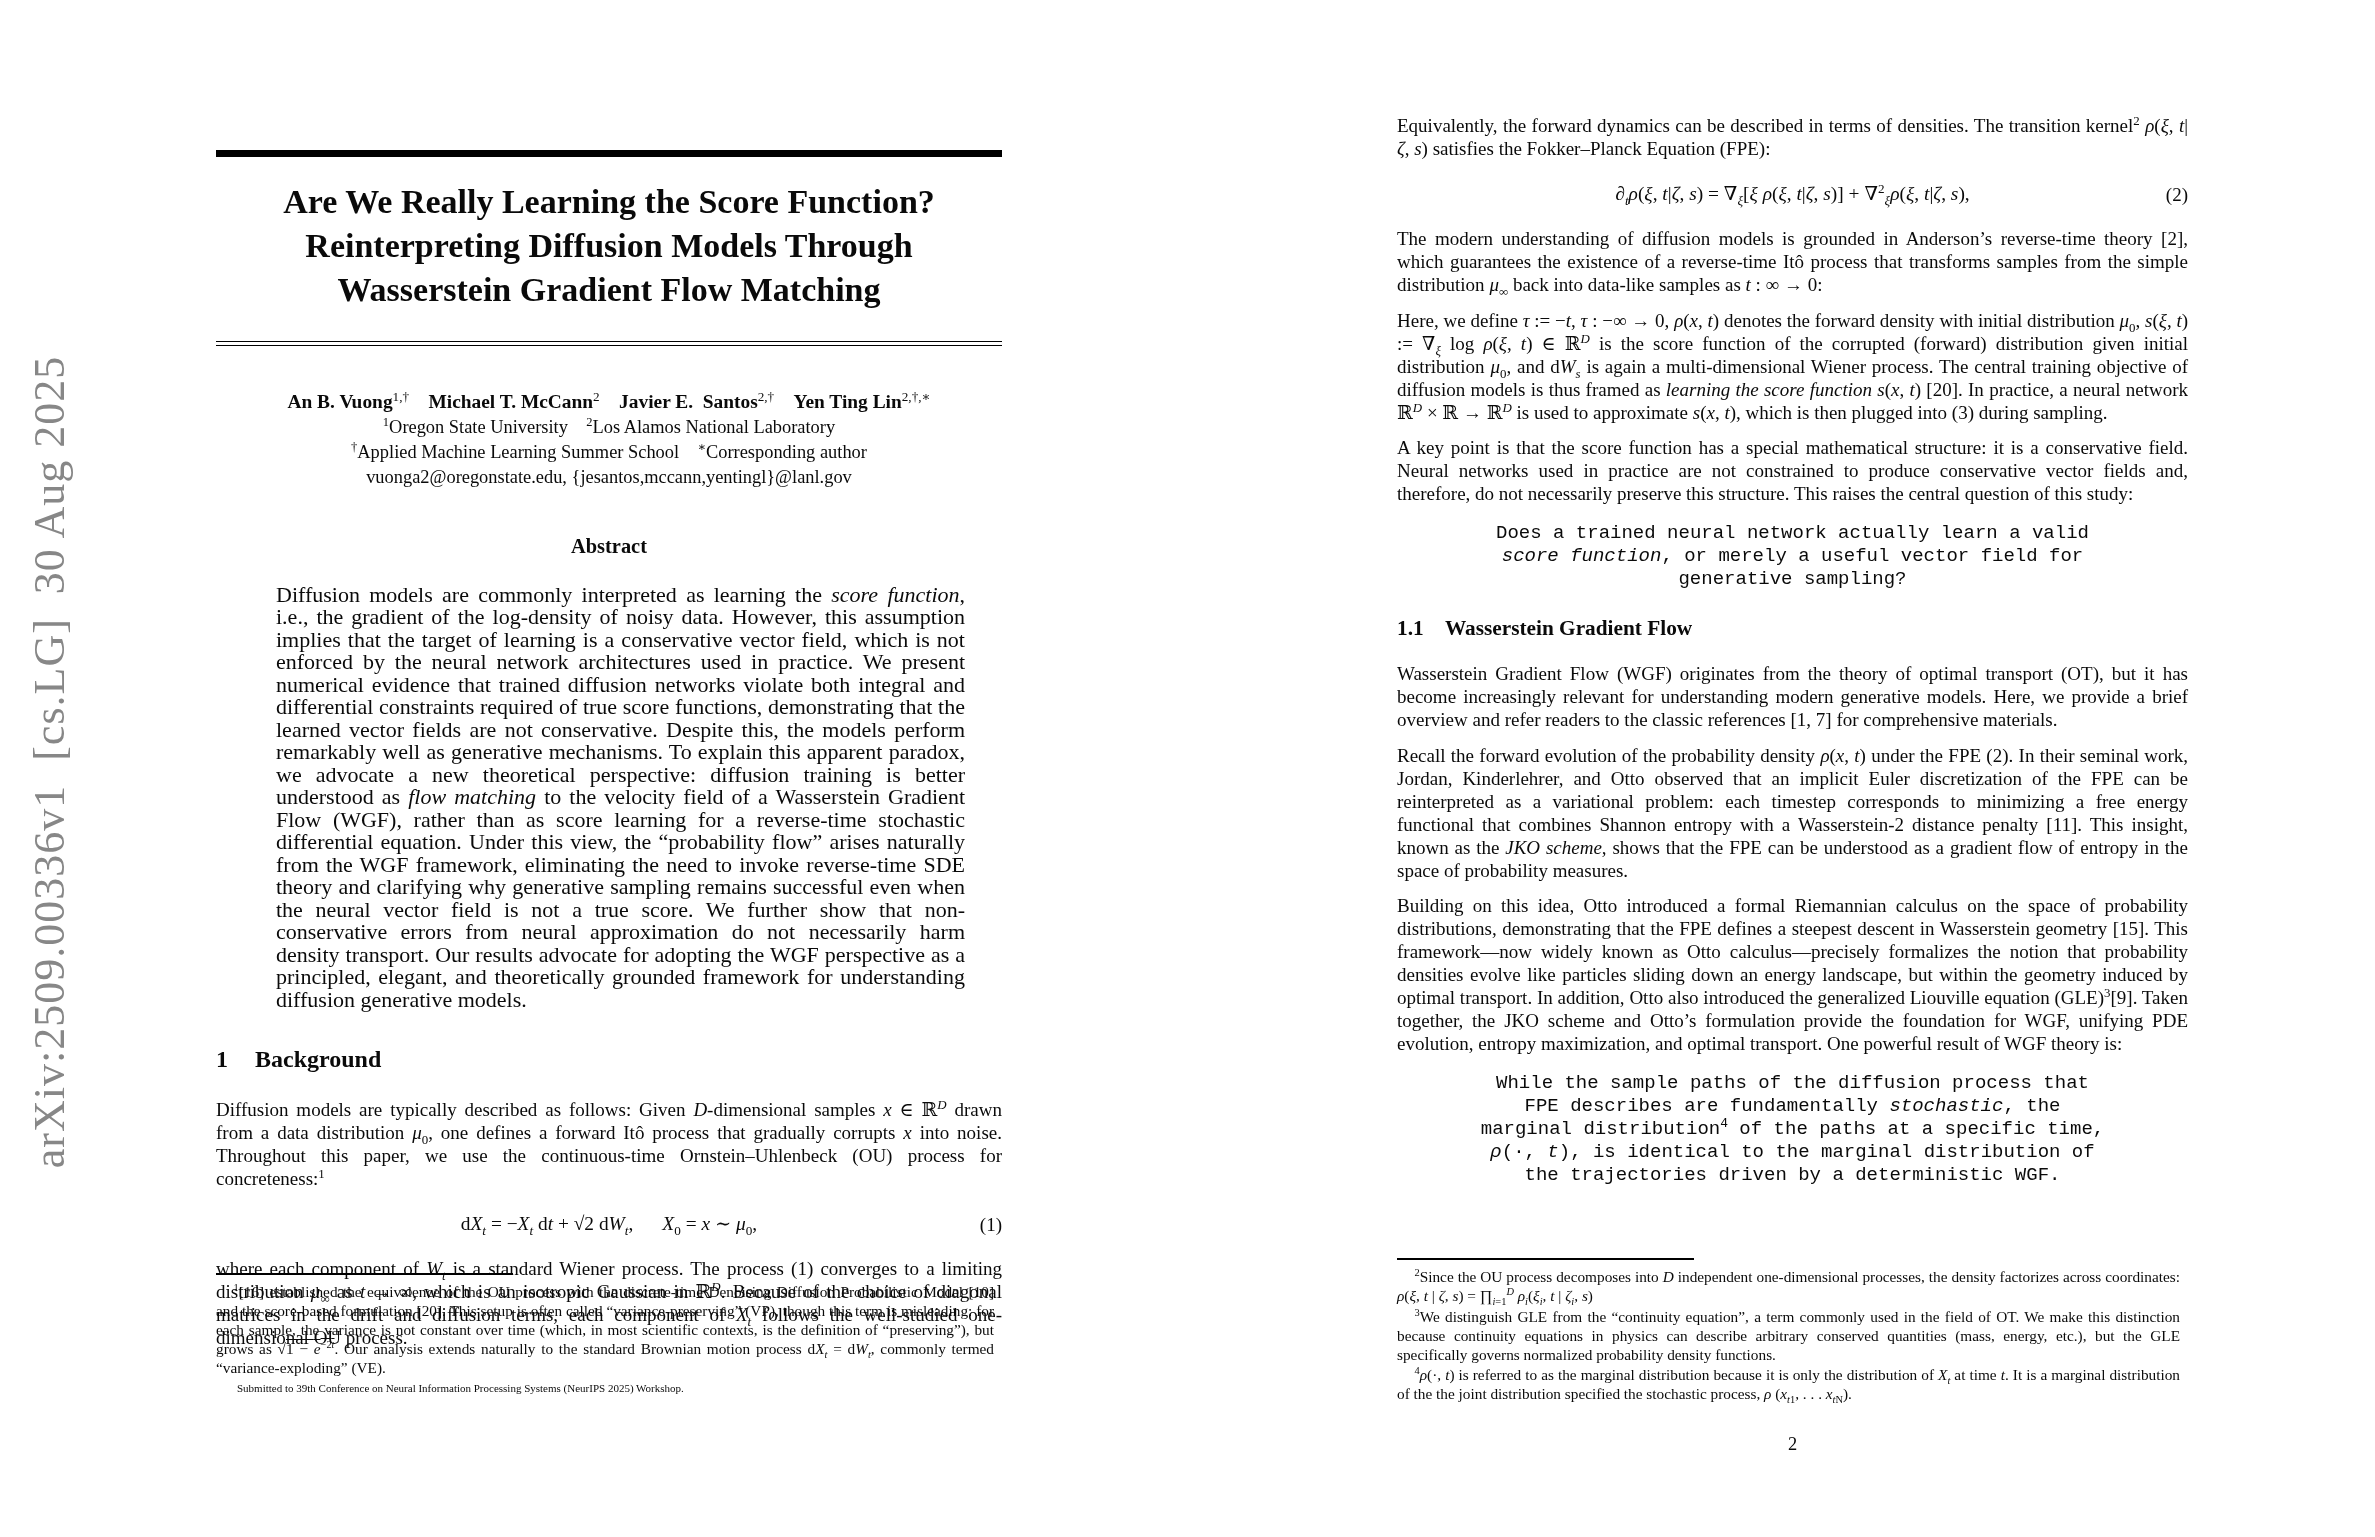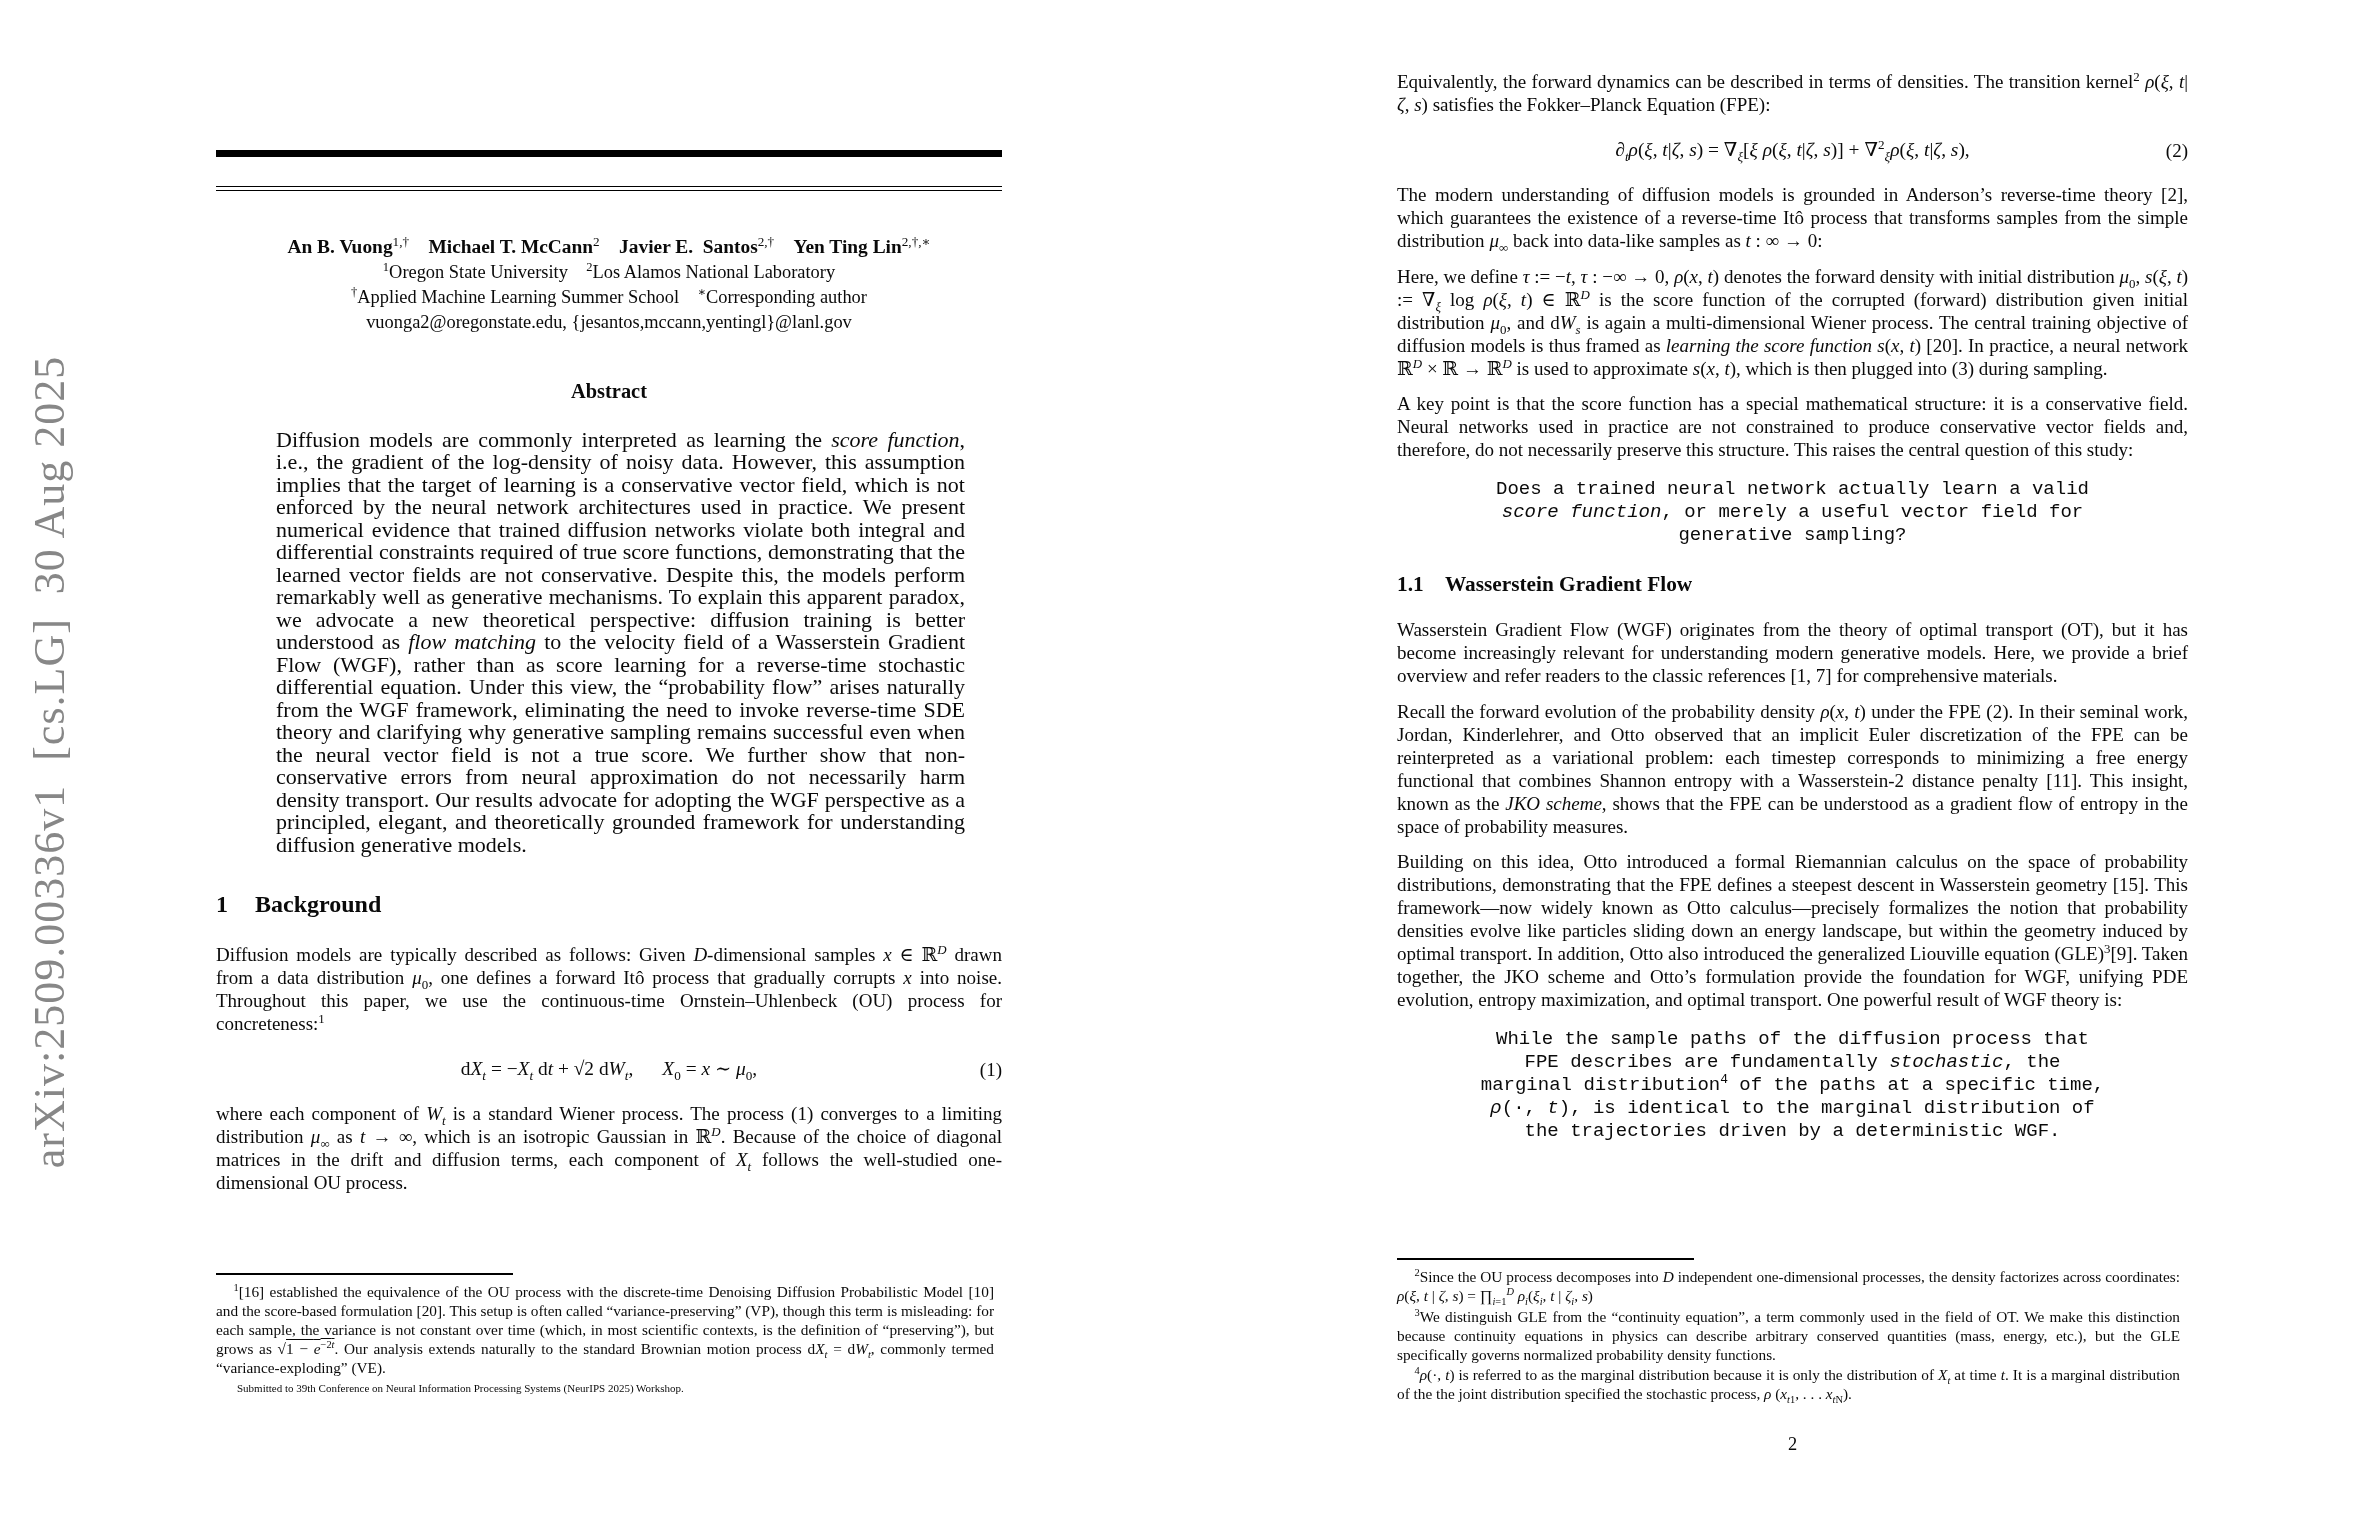--- a/index.html
+++ b/index.html
@@ -54,32 +54,37 @@
   .footnote-block { position:absolute; left:0; right:8px; }
   .fn-block-p1 { top:1273px; }
   .fn-block-p2 { top:1258px; }
   .fn-rule { width:297px; height:1.9px; background:#000; }
   .footnote { margin-top:6.8px; font-size:15.3px; line-height:19px; text-align:justify; text-indent:17.5px; }
   .footnote + .footnote { margin-top:1.9px; }
 
   .submitted { margin-top:26px; font-size:11px; text-indent:0;margin-left:21px; }
   .page-number { position:absolute; top:1434px; left:0; width:100%; text-align:center; font-size:18.4px; }
 
-  .right-col-content { padding-top:70px; }
+  .right-col-content { padding-top:114px; }
 </style>
 </head>
 <body>
 
 <div>
 
   <div class="watermark">arXiv:2509.00336v1&nbsp;&nbsp;[cs.LG]&nbsp;&nbsp;30 Aug 2025</div>
 
   <div class="page page-left">
     <div class="rule-thick"></div>
 
+    <div class="title">
+      <span class="title-line">Are We Really Learning the Score Function?</span>
+      <span class="title-line">Reinterpreting Diffusion Models Through</span>
+      <span class="title-line">Wasserstein Gradient Flow Matching</span>
+    </div>
 
     <div class="rule-thin"></div>
 
     <div class="authors"><b>An B. Vuong</b><sup>1,†</sup>&nbsp;&nbsp;&nbsp;&nbsp;<b>Michael T. McCann</b><sup>2</sup>&nbsp;&nbsp;&nbsp;&nbsp;<b>Javier E.&nbsp; Santos</b><sup>2,†</sup>&nbsp;&nbsp;&nbsp;&nbsp;<b>Yen Ting Lin</b><sup>2,†,∗</sup></div>
     <div class="affil"><sup>1</sup>Oregon State University&nbsp;&nbsp;&nbsp;&nbsp;<sup>2</sup>Los Alamos National Laboratory</div>
     <div class="affil"><sup>†</sup>Applied Machine Learning Summer School&nbsp;&nbsp;&nbsp;&nbsp;<sup>∗</sup>Corresponding author</div>
     <div class="affil">vuonga2@oregonstate.edu, {jesantos,mccann,yentingl}@lanl.gov</div>
 
     <div class="abstract-heading">Abstract</div>
     <p class="abstract">Diffusion models are commonly interpreted as learning the <i>score function</i>, i.e., the gradient of the log-density of noisy data. However, this assumption implies that the target of learning is a conservative vector field, which is not enforced by the neural network architectures used in practice. We present numerical evidence that trained diffusion networks violate both integral and differential constraints required of true score functions, demonstrating that the learned vector fields are not conservative. Despite this, the models perform remarkably well as generative mechanisms. To explain this apparent paradox, we advocate a new theoretical perspective: diffusion training is better understood as <i>flow matching</i> to the velocity field of a Wasserstein Gradient Flow (WGF), rather than as score learning for a reverse-time stochastic differential equation. Under this view, the “probability flow” arises naturally from the WGF framework, eliminating the need to invoke reverse-time SDE theory and clarifying why generative sampling remains successful even when the neural vector field is not a true score. We further show that non-conservative errors from neural approximation do not necessarily harm density transport. Our results advocate for adopting the WGF perspective as a principled, elegant, and theoretically grounded framework for understanding diffusion generative models.</p>

